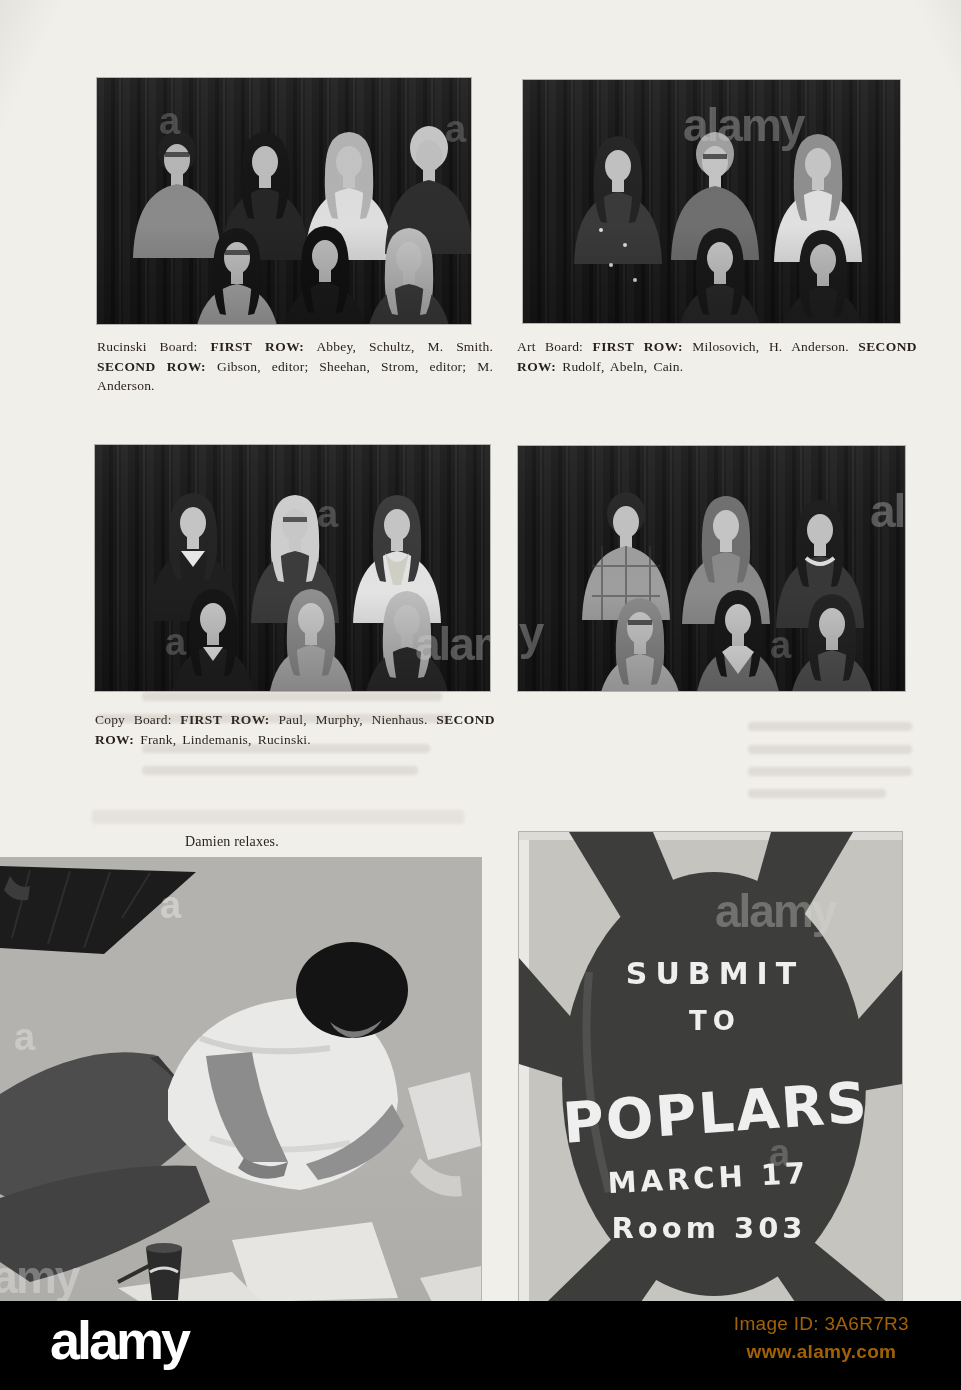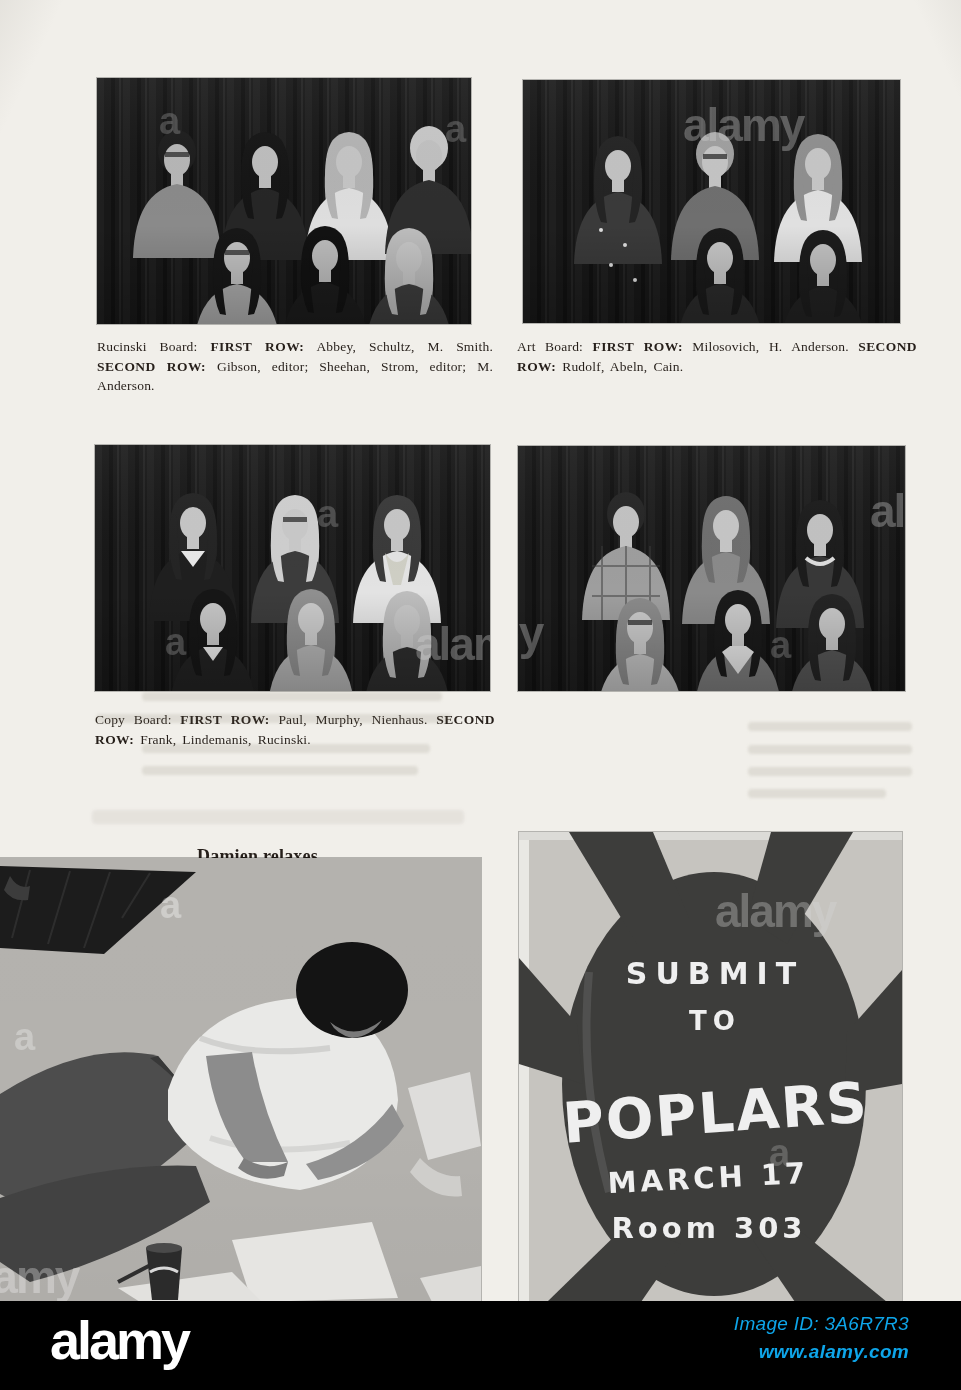--- a/index.html
+++ b/index.html
@@ -12,39 +12,38 @@
     overflow:hidden;
     font-family:"Liberation Serif", serif;
   }
   .photo{position:absolute;background:#181818;overflow:hidden;box-shadow:0 0 0 1px rgba(0,0,0,.25);}
   .photo svg{display:block;width:100%;height:100%;}
   .cap{
     position:absolute;margin:0;color:#261f1a;font-size:13.5px;line-height:1.45;
     text-align:justify;letter-spacing:.2px;word-spacing:2.5px;
   }
   .cap b{letter-spacing:.4px;}
-  .damien-cap{position:absolute;margin:12px;color:#261f1a;font-size:18px;letter-spacing:.2px;font-weight:bold;}
+  .damien-cap{position:absolute;margin:0;color:#261f1a;font-size:14px;letter-spacing:.2px;}
   
   .ghost{position:absolute;height:9px;border-radius:4px;background:rgba(110,104,88,.14);filter:blur(1.6px);}
   .ghost.light{background:rgba(110,104,88,.09);}
   
   .wm{position:absolute;font-family:"Liberation Sans",sans-serif;font-weight:700;
       color:rgba(215,215,215,.34);pointer-events:none;white-space:nowrap;}
   .wm.big{font-size:46px;letter-spacing:-2px;}
   .wm.small{font-size:38px;color:rgba(210,210,210,.26);}
   
   .footer{position:absolute;left:0;top:1301px;width:961px;height:89px;background:#000;}
   .footer .logo{
     position:absolute;left:50px;top:8px;color:#fff;
     font-family:"Liberation Sans",sans-serif;font-weight:800;font-size:54px;letter-spacing:-3px;
   }
   .footer .right{
-    position:absolute;right:52px;top:12px;text-align:right;color:#0ea5e9;
+    position:absolute;right:52px;top:12px;text-align:center;color:#a16207;
     font-family:"Liberation Sans",sans-serif;
-    font-style:italic;
   }
   .footer .imgid{font-size:19px;font-weight:400;letter-spacing:.3px;}
   .footer .site{font-size:19px;font-weight:700;margin-top:6px;letter-spacing:.3px;}
   
   .poster-text{fill:#efefef;font-family:"DejaVu Sans",sans-serif;font-weight:700;}
 </style>
 </head>
 <body>
 
 <div class="page">

